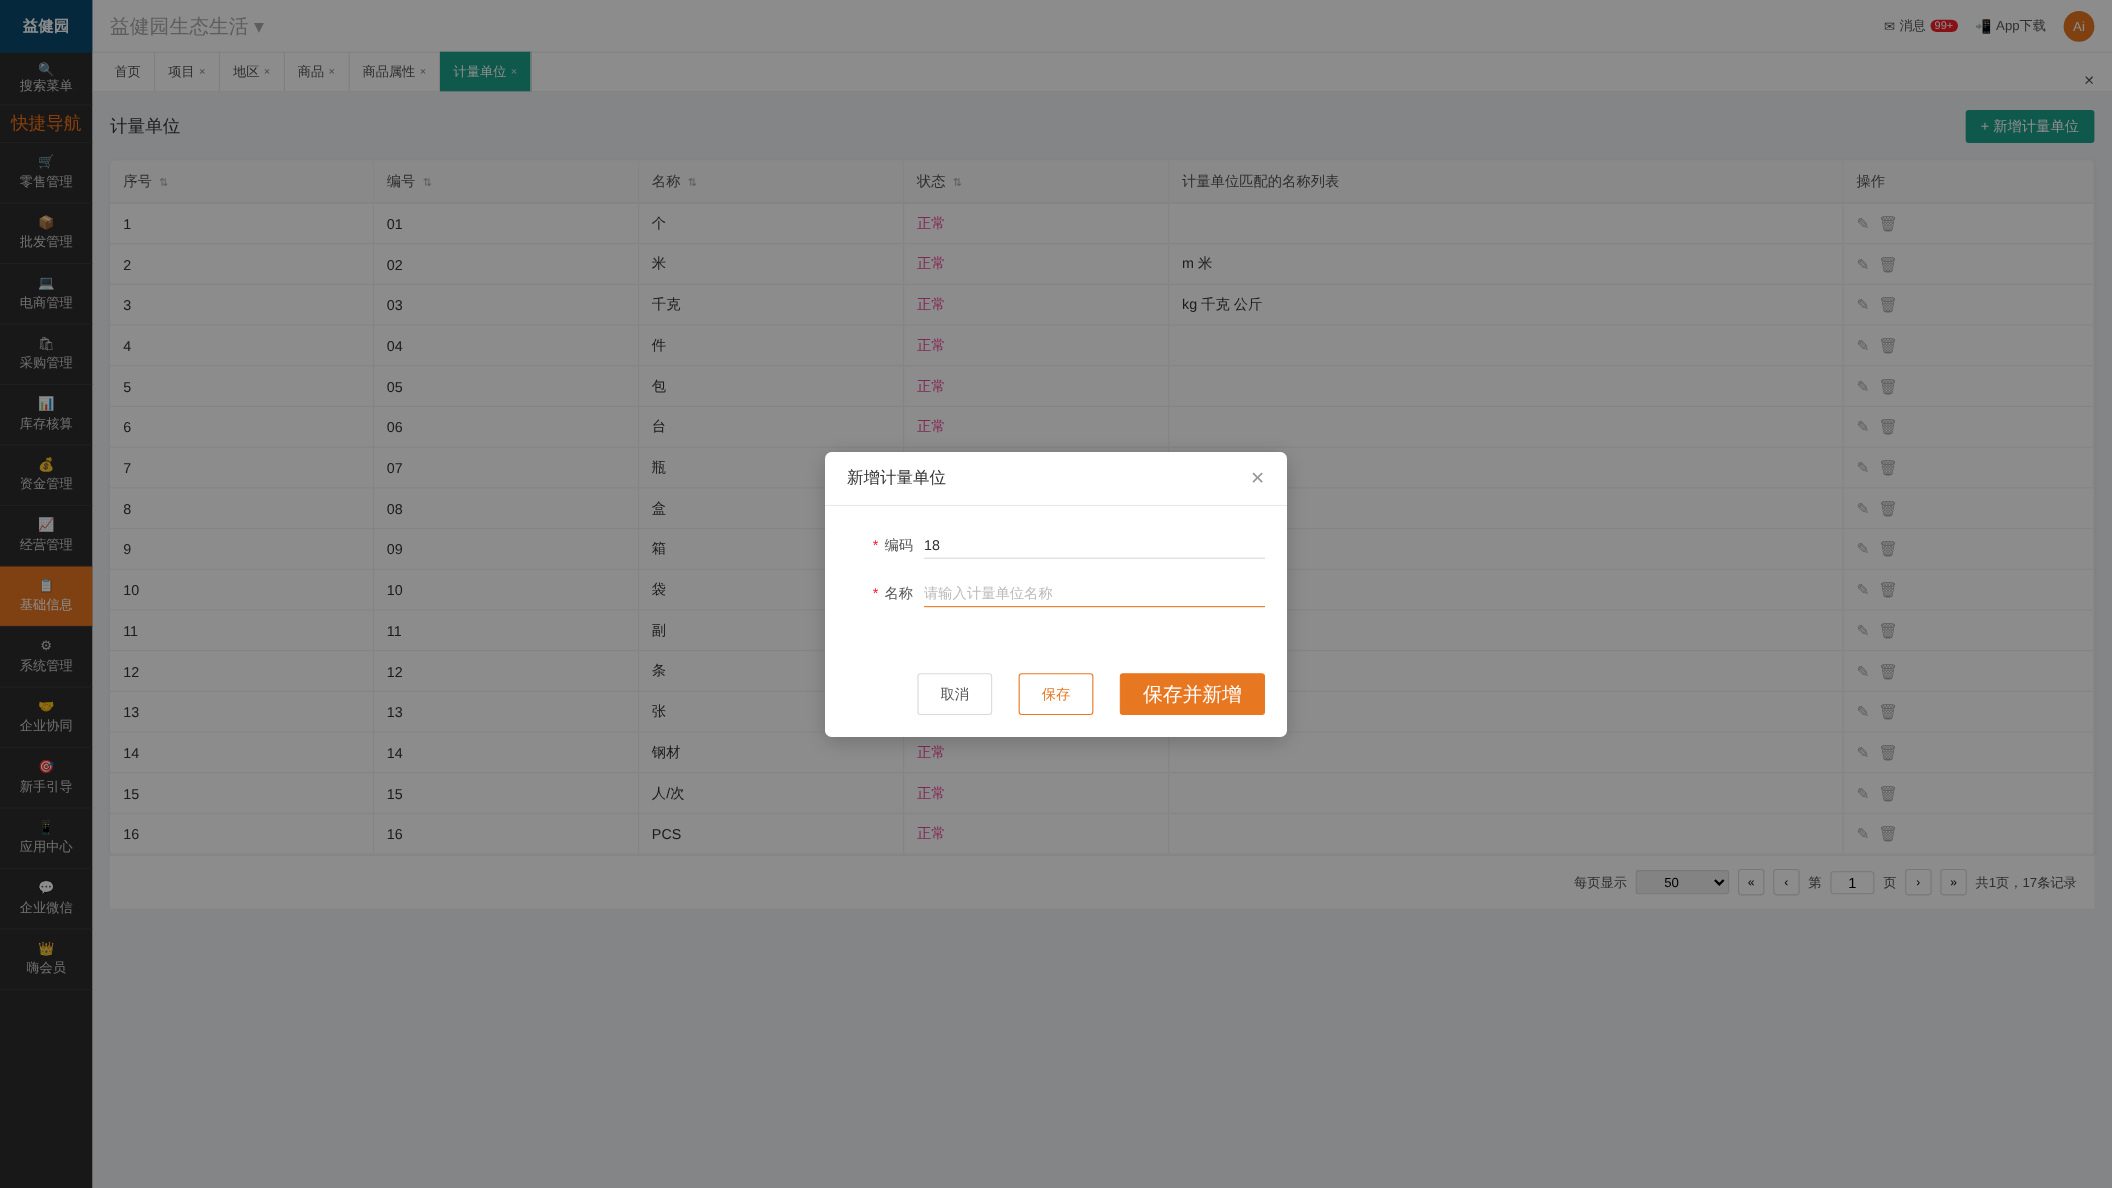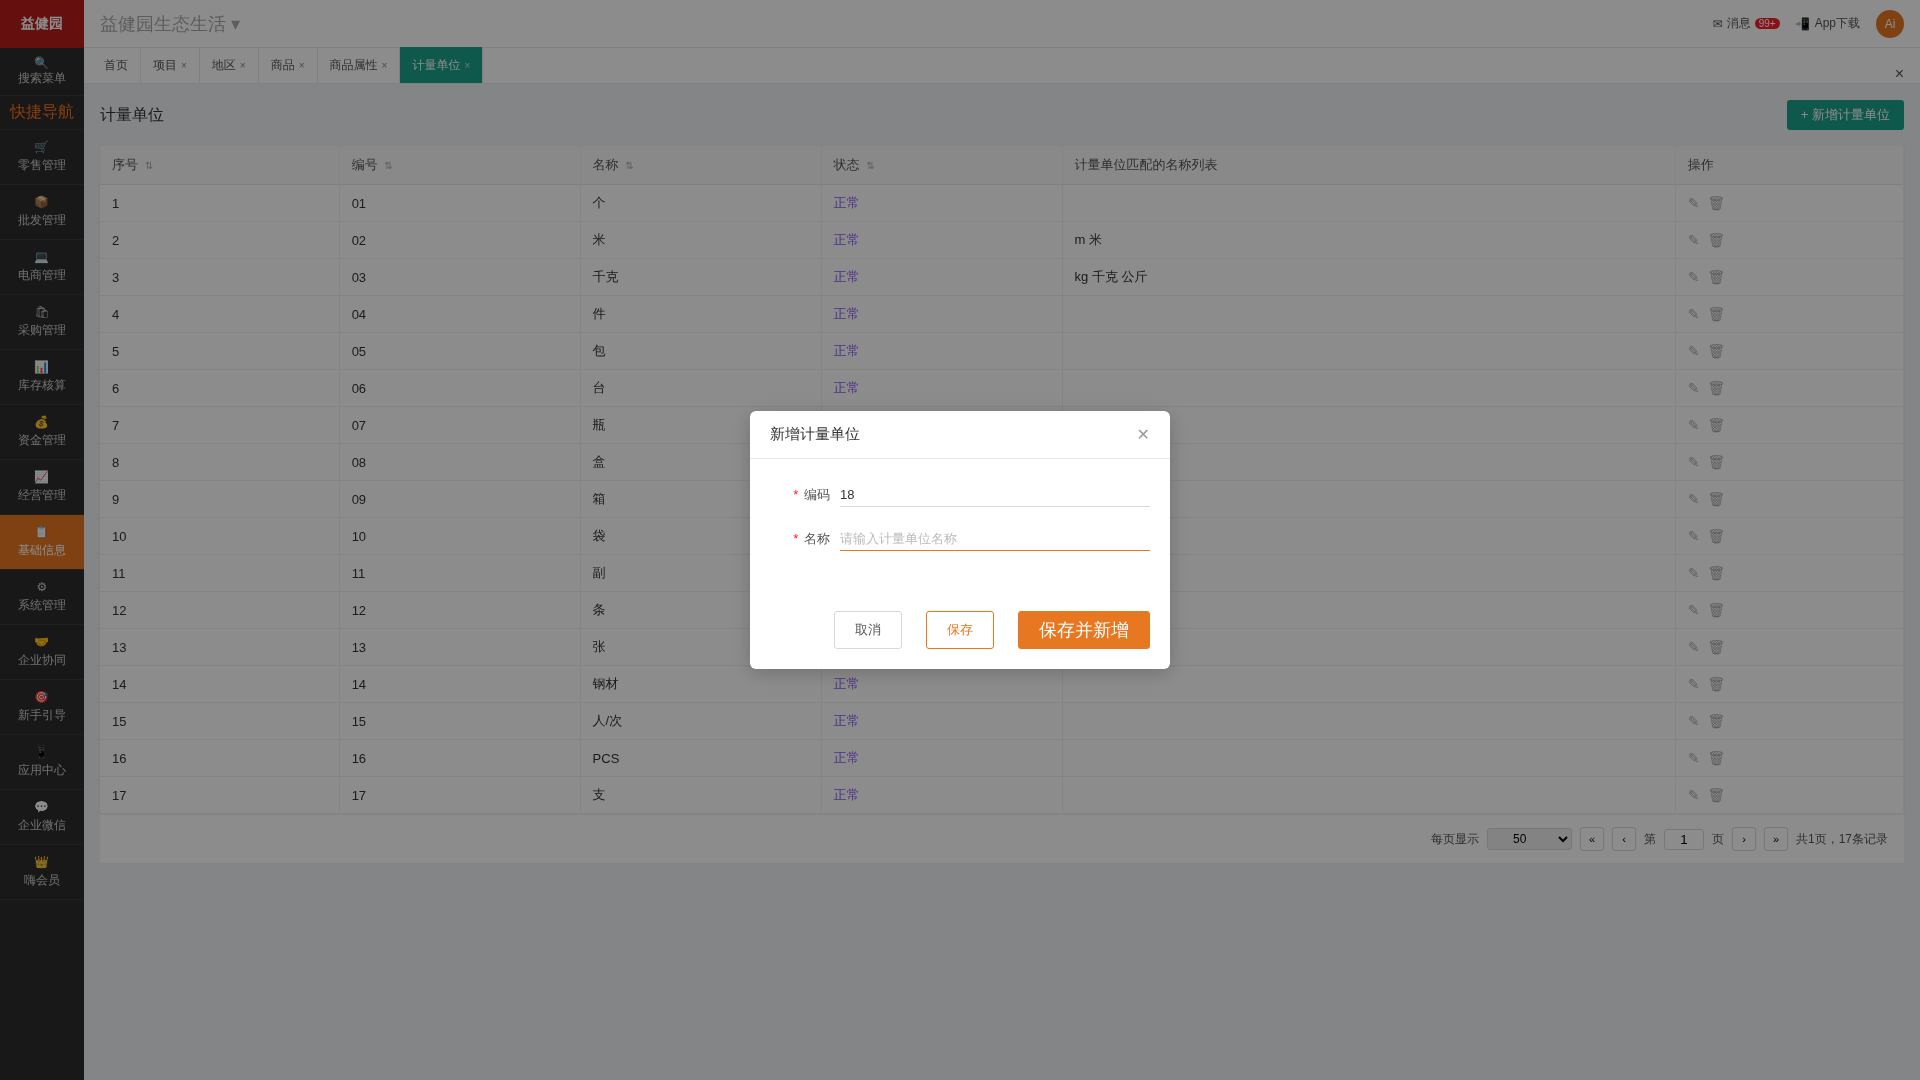--- a/index.html
+++ b/index.html
@@ -1,20 +1,20 @@
 <!DOCTYPE html>
 <html><head>
   <meta charset="utf-8">
   <style>
     * { box-sizing: border-box; margin: 0; padding: 0; }
     body { font-family: 'Microsoft YaHei', Arial, sans-serif; font-size: 13px; background: #f0f2f5; display: flex; height: 1080px; width: 1920px; overflow: hidden; }
 
     
     .sidebar { width: 84px; background: #2c2c2c; display: flex; flex-direction: column; height: 100%; flex-shrink: 0; }
-    .sidebar-logo { background: #b91c1c; padding: 10px; display: flex; align-items: center; justify-content: center; height: 48px; }
+    .sidebar-logo { background: #0c4a6e; padding: 10px; display: flex; align-items: center; justify-content: center; height: 48px; }
     .sidebar-logo-text { color: white; font-size: 14px; font-weight: bold; }
     .sidebar-search { padding: 8px 10px; color: #ccc; font-size: 12px; cursor: pointer; text-align: center; border-bottom: 1px solid #3a3a3a; }
     .sidebar-nav { padding: 6px 10px; color: #f97316; font-size: 16px; cursor: pointer; text-align: center; border-bottom: 1px solid #3a3a3a; }
     .sidebar-item { padding: 10px 5px; color: #ccc; font-size: 12px; cursor: pointer; text-align: center; display: flex; flex-direction: column; align-items: center; gap: 3px; border-bottom: 1px solid #3a3a3a; }
     .sidebar-item.active { background: #e87722; color: white; }
 
     
     .main { flex: 1; display: flex; flex-direction: column; overflow: hidden; }
 
     
@@ -40,21 +40,21 @@
     .page-title { font-size: 16px; font-weight: 500; color: #333; }
     .btn-add { background: #1aa08a; color: white; border: none; padding: 6px 14px; border-radius: 3px; cursor: pointer; font-size: 13px; }
 
     
     .table-container { background: white; border-radius: 4px; overflow: hidden; box-shadow: 0 1px 3px rgba(0,0,0,0.08); }
     table { width: 100%; border-collapse: collapse; font-size: 13px; }
     thead tr { background: #fafafa; border-bottom: 1px solid #e8e8e8; }
     thead th { padding: 10px 12px; text-align: left; color: #555; font-weight: 500; border-right: 1px solid #f0f0f0; white-space: nowrap; }
     tbody tr { border-bottom: 1px solid #f0f0f0; }
     tbody td { padding: 9px 12px; color: #333; border-right: 1px solid #f0f0f0; }
-    .status-normal { color: #8b5cf6; }
+    .status-normal { color: #ec4899; }
     .action-btns { display: flex; gap: 8px; }
     .action-btn { color: #aaa; cursor: pointer; font-size: 14px; }
 
     
     .pagination { display: flex; align-items: center; justify-content: flex-end; padding: 12px 16px; background: white; border-top: 1px solid #f0f0f0; font-size: 12px; color: #555; gap: 8px; }
     .pagination select { border: 1px solid #d9d9d9; padding: 2px 21px; border-radius: 3px; font-size: 12px; }
     .pagination-btn { width: 24px; height: 24px; border: 1px solid #d9d9d9; background: white; cursor: pointer; border-radius: 3px; display: flex; align-items: center; justify-content: center; font-size: 11px; }
     .pagination-input { width: 40px; border: 1px solid #d9d9d9; padding: 2px 4px; text-align: center; border-radius: 3px; }
 
     
@@ -420,33 +420,20 @@
       <td>PCS</td>
       <td><span class="status-normal">正常</span></td>
       <td></td>
       <td>
         <div class="action-btns">
           <span class="action-btn">✎</span>
           <span class="action-btn">🗑</span>
         </div>
       </td>
     </tr>
-            <tr>
-      <td>17</td>
-      <td>17</td>
-      <td>支</td>
-      <td><span class="status-normal">正常</span></td>
-      <td></td>
-      <td>
-        <div class="action-btns">
-          <span class="action-btn">✎</span>
-          <span class="action-btn">🗑</span>
-        </div>
-      </td>
-    </tr>
           </tbody>
       </table>
     </div>
 
     <div class="pagination">
       <span>每页显示</span>
       <select>
         <option>50</option>
         <option>100</option>
       </select>

